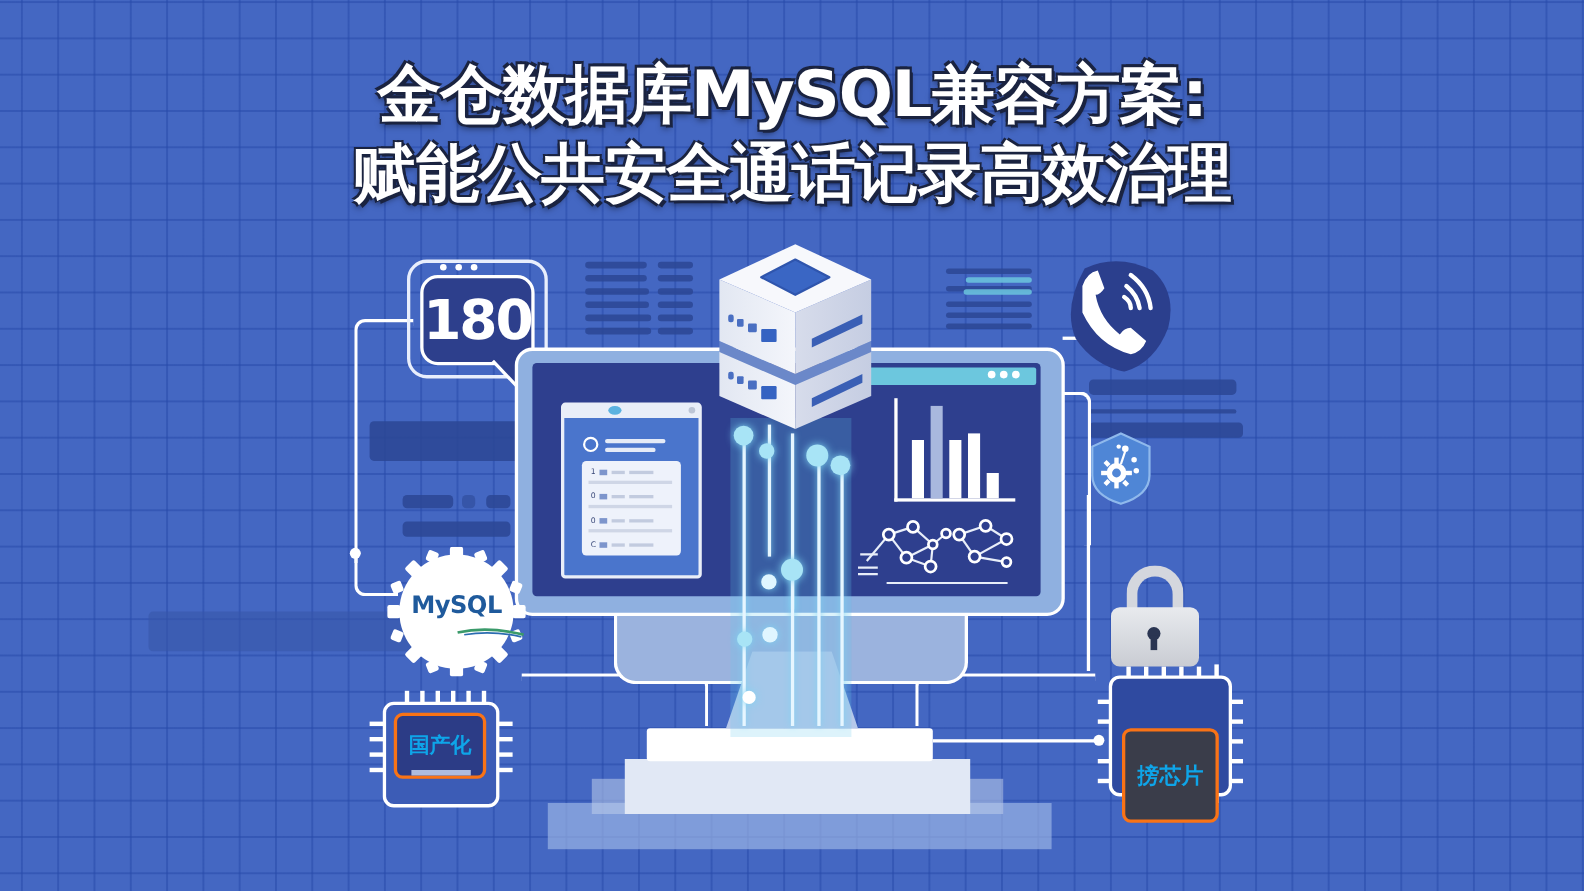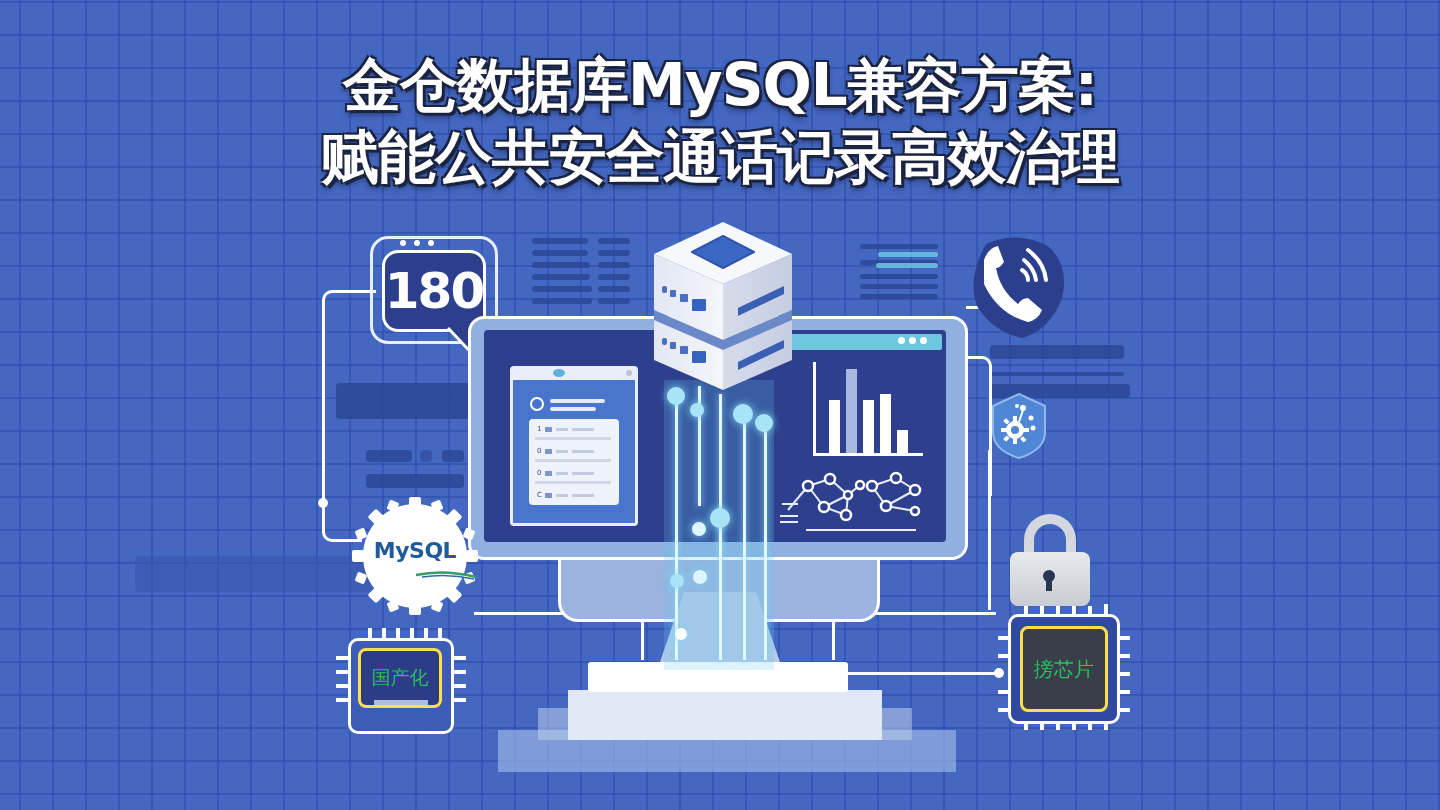--- a/index.html
+++ b/index.html
@@ -104,22 +104,22 @@
   .beam { position: absolute; width: 3px; background: #e6f6ff; box-shadow: 0 0 6px #7fd4f2; }
   .beam-glow { position: absolute; background: rgba(100,200,235,0.22); }
   .bead { position: absolute; border-radius: 50%; background: #a8e4f6; box-shadow: 0 0 8px #7fd4f2; }
 
   
   .gear { left: 352px; top: 497px; width: 126px; height: 118px; }
   .gear-text { left: 356px; top: 538px; width: 118px; text-align: center; color: #1f5a9c; font-weight: bold; font-size: 22px; letter-spacing: -0.5px; }
 
   
   .chip-outline { position: absolute; border: 3px solid #ffffff; border-radius: 10px; background: #3c5cb6; }
-  .chip-core { position: absolute; background: #2c3c86; border: 3px solid #fde047; border-radius: 8px;
-               color: #22c55e; font-weight: normal; display: flex; align-items: center; justify-content: center; }
+  .chip-core { position: absolute; background: #2c3c86; border: 3px solid #f97316; border-radius: 8px;
+               color: #0ea5e9; font-weight: bold; display: flex; align-items: center; justify-content: center; }
   .pin { position: absolute; background: #ffffff; }
 
   
   .lock-body { left: 1010px; top: 552px; width: 80px; height: 54px; background: linear-gradient(#e8eaee, #c9ccd3); border-radius: 8px; }
   .lock-shackle { left: 1024px; top: 514px; width: 52px; height: 54px; border: 10px solid #d4d7de; border-bottom: none; border-radius: 28px 28px 0 0; }
   .keyhole-c { left: 1043px; top: 570px; width: 12px; height: 12px; background: #2a3552; border-radius: 50%; }
   .keyhole-s { left: 1046px; top: 578px; width: 6px; height: 13px; background: #2a3552; }
 
   
   .phone-badge { left: 966px; top: 234px; width: 102px; height: 104px; }
@@ -442,14 +442,14 @@
   <div class="pin" style="left:998px;top:636px;width:14px;height:4px;"></div>
   <div class="pin" style="left:998px;top:654px;width:14px;height:4px;"></div>
   <div class="pin" style="left:998px;top:690px;width:14px;height:4px;"></div>
   <div class="pin" style="left:998px;top:708px;width:14px;height:4px;"></div>
   <div class="pin" style="left:1116px;top:636px;width:14px;height:4px;"></div>
   <div class="pin" style="left:1116px;top:654px;width:14px;height:4px;"></div>
   <div class="pin" style="left:1116px;top:672px;width:14px;height:4px;"></div>
   <div class="pin" style="left:1116px;top:690px;width:14px;height:4px;"></div>
   <div class="pin" style="left:1116px;top:708px;width:14px;height:4px;"></div>
   <div class="chip-outline" style="left:1008px;top:614px;width:112px;height:110px;background:#2f4aa0;"></div>
-  <div class="chip-core" style="left:1020px;top:626px;width:88px;height:86px;background:#3a3d4a;font-size:20px;">搒芯片</div>
+  <div class="chip-core" style="left:1020px;top:662px;width:88px;height:86px;background:#3a3d4a;font-size:20px;">搒芯片</div>
 </div>
 
 </body></html>

